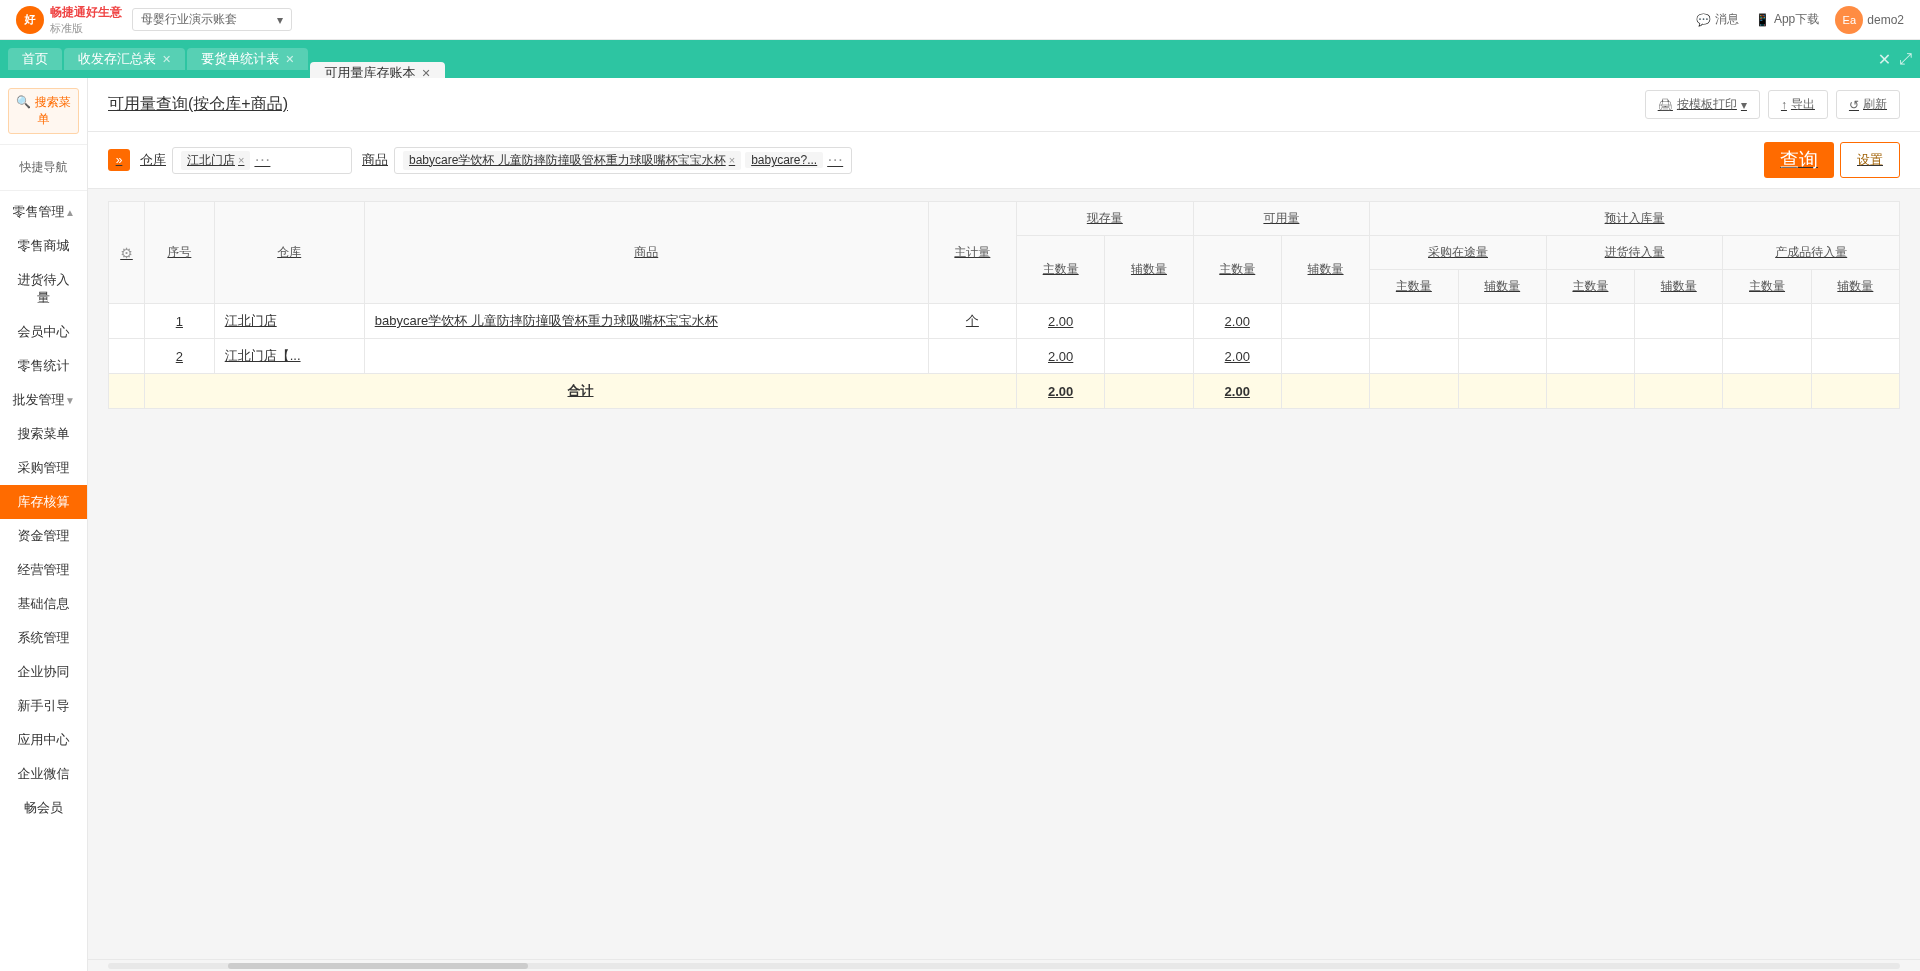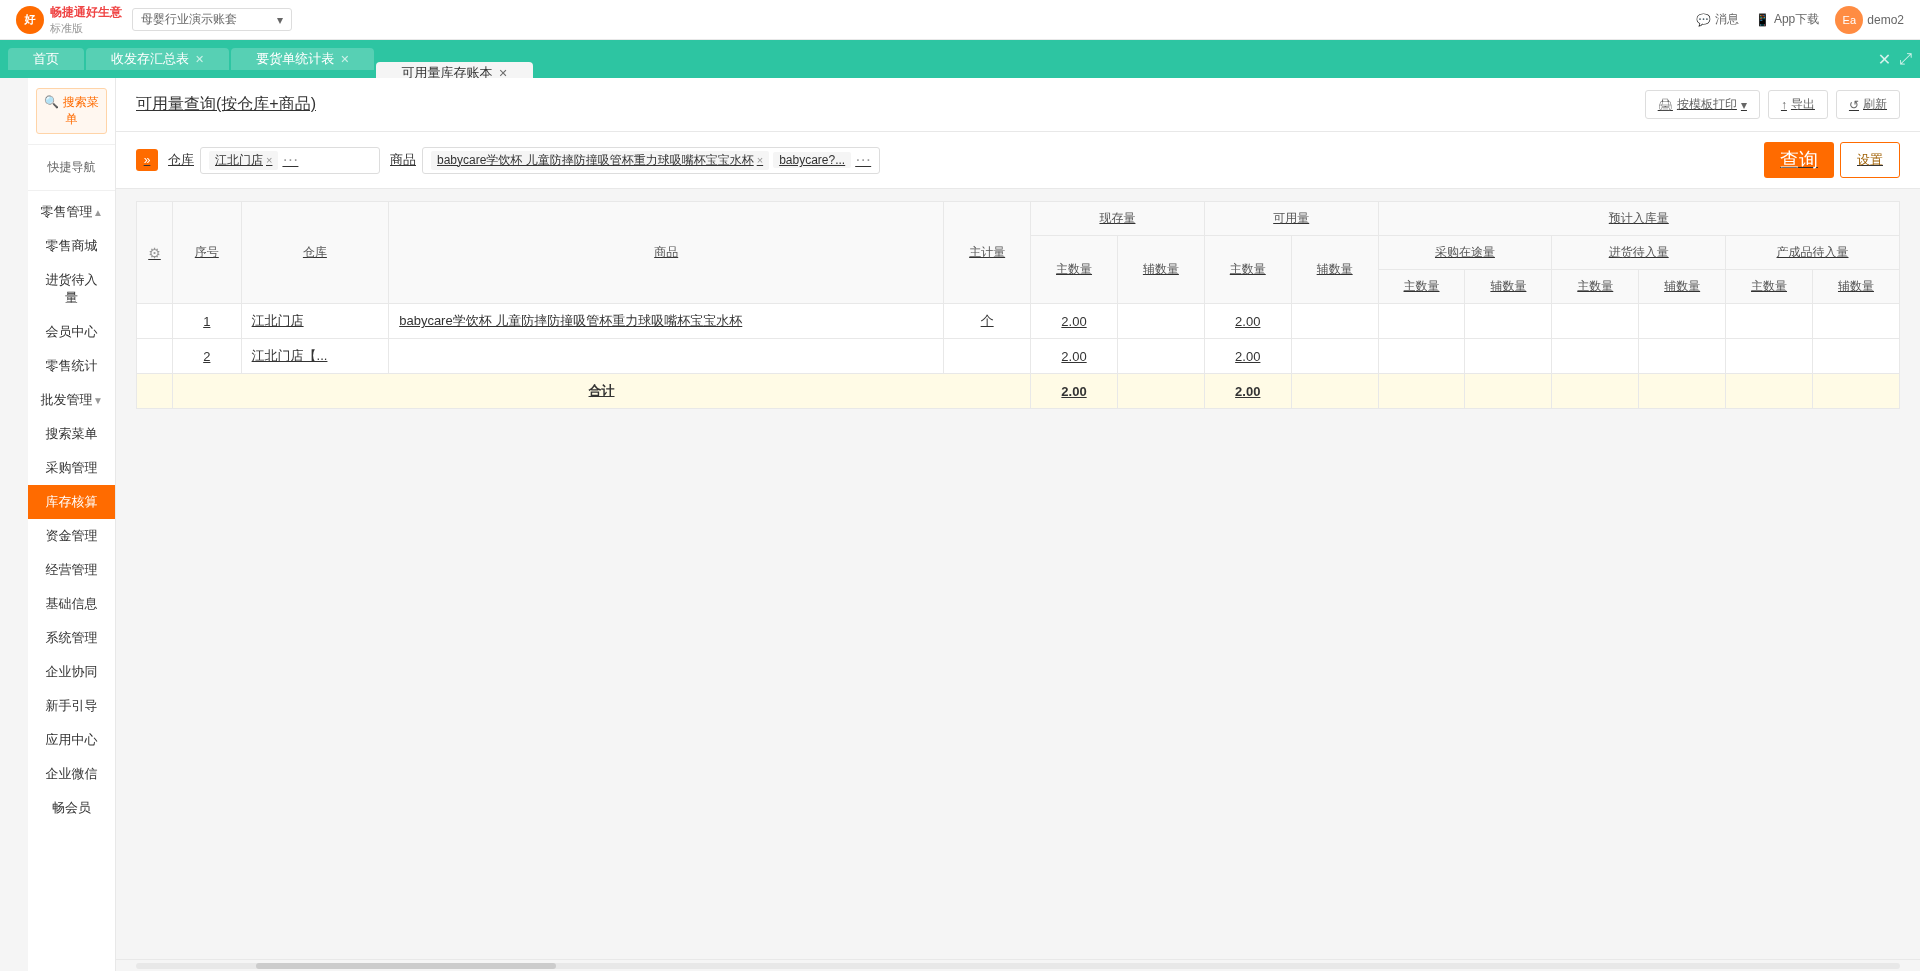--- a/index.html
+++ b/index.html
@@ -17,32 +17,32 @@
     .industry-select { display: flex; align-items: center; gap: 4px; border: 1px solid #ddd; border-radius: 3px; padding: 2px 8px; font-size: 12px; color: #666; background: #fff; cursor: pointer; min-width: 160px; }
     .top-bar-right { display: flex; align-items: center; gap: 16px; }
     .top-bar-btn { display: flex; align-items: center; gap: 4px; font-size: 12px; color: #666; cursor: pointer; }
     .avatar { width: 28px; height: 28px; border-radius: 50%; background: #ff8c42; display: flex; align-items: center; justify-content: center; color: white; font-size: 11px; }
 
     
     .tab-bar {
       display: flex; align-items: center; background: #2dc5a2; height: 38px; padding: 0 8px;
     }
     .tab-item {
-      display: flex; align-items: center; gap: 6px; padding: 0 25px; height: 22px;
+      display: flex; align-items: center; gap: 6px; padding: 0 14px; height: 22px;
       border-radius: 4px 4px 0 0; cursor: pointer; font-size: 13px; color: rgba(255,255,255,0.85);
       margin-right: 2px;
     }
     .tab-item.active { background: #f5f5f5; color: #333; margin-top: 28px; }
     .tab-item.normal { background: rgba(255,255,255,0.2); color: white; }
     .tab-close { font-size: 11px; color: inherit; opacity: 0.7; cursor: pointer; }
     .tab-bar-right { margin-left: auto; display: flex; gap: 8px; }
     .tab-bar-icon { color: white; cursor: pointer; font-size: 16px; opacity: 0.8; }
 
     
-    .main-layout { display: flex; height: calc(971px - 78px); padding-left: 28px; }
+    .main-layout { display: flex; height: calc(971px - 78px); }
 
     
     .sidebar {
       width: 88px; background: #fff; border-right: 1px solid #e8e8e8;
       display: flex; flex-direction: column; flex-shrink: 0;
     }
     .sidebar-search { padding: 10px 8px; border-bottom: 1px solid #f0f0f0; }
     .sidebar-search-btn { width: 100%; padding: 5px; background: #fff7f0; border: 1px solid #ffd4a8; border-radius: 3px; color: #ff6b00; font-size: 12px; text-align: center; cursor: pointer; }
     .sidebar-nav { padding: 8px 0; border-bottom: 1px solid #f0f0f0; }
     .sidebar-nav-item { padding: 6px 8px; text-align: center; font-size: 12px; color: #666; cursor: pointer; }

